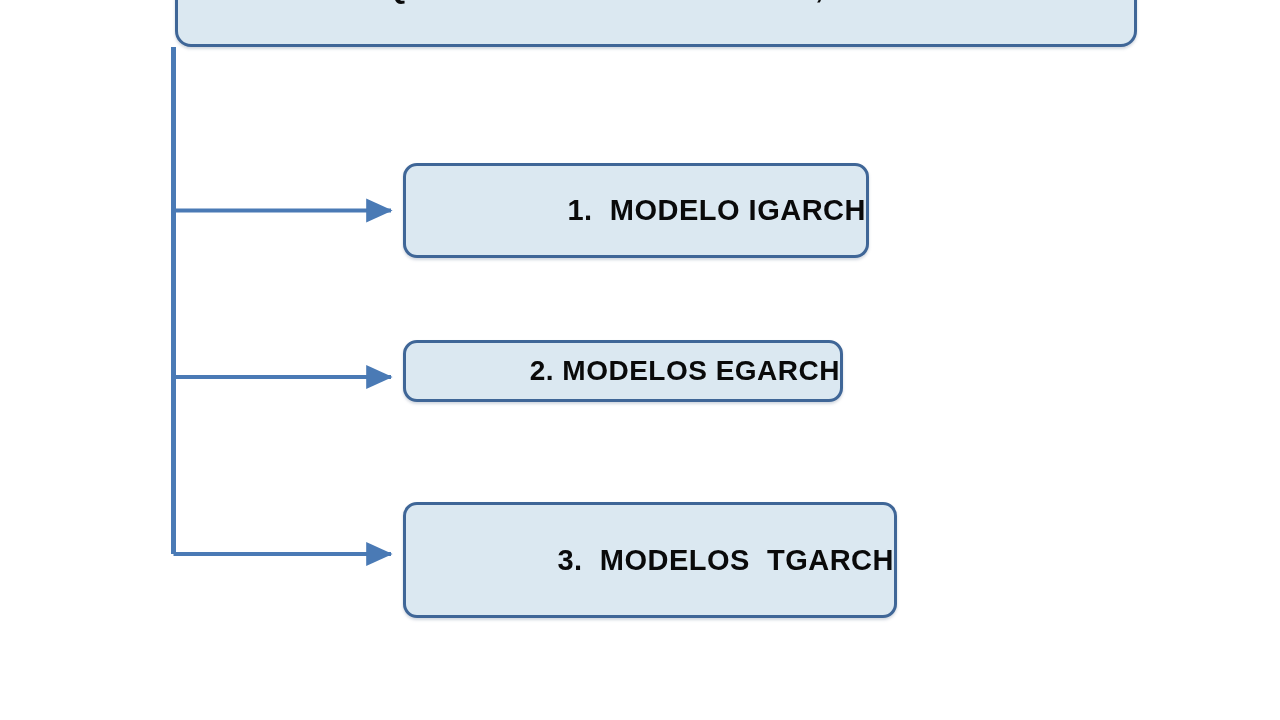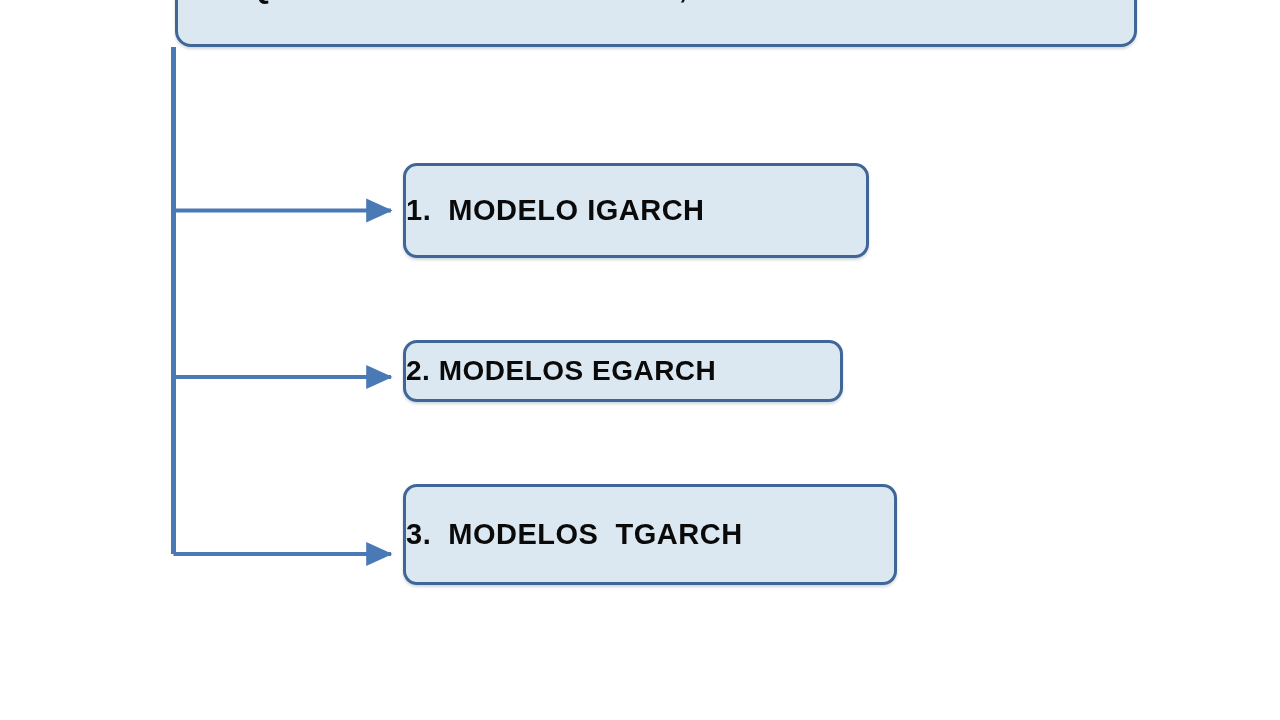--- a/index.html
+++ b/index.html
@@ -24,21 +24,21 @@
 
   
   .node {
     position: absolute;
     box-sizing: border-box;
     background: #dbe8f1;
     border: 3px solid #3f6697;
     border-radius: 14px;
     display: flex;
     align-items: center;
-    justify-content: flex-start;
+    justify-content: flex-end;
     box-shadow: 0 2px 3px rgba(90,110,140,0.28);
   }
   .node .node-label {
     color: #0a0a0a;
     font-weight: bold;
     letter-spacing: 0.5px;
     text-align: center;
     white-space: pre;
     line-height: 1.05;
   }
@@ -71,23 +71,23 @@
   #node-2 {
     left: 403px;
     top: 340px;
     width: 440px;
     height: 62px;
   }
   #node-2 .node-label { font-size: 28px; }
 
   #node-3 {
     left: 403px;
-    top: 484px;
+    top: 502px;
     width: 494px;
-    height: 101px;
+    height: 116px;
   }
   #node-3 .node-label { font-size: 29px; }
 
   
   #connectors {
     position: absolute;
     left: 0;
     top: 0;
     width: 1280px;
     height: 720px;

